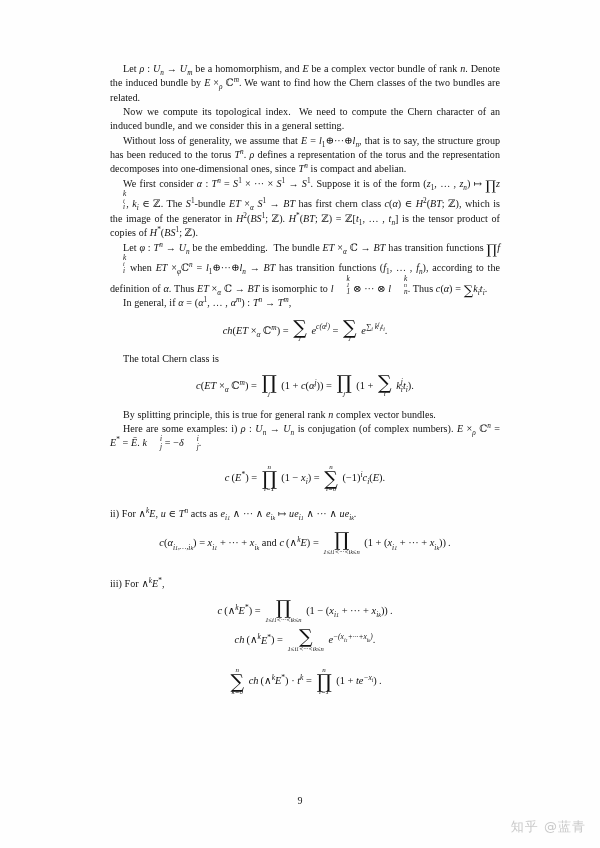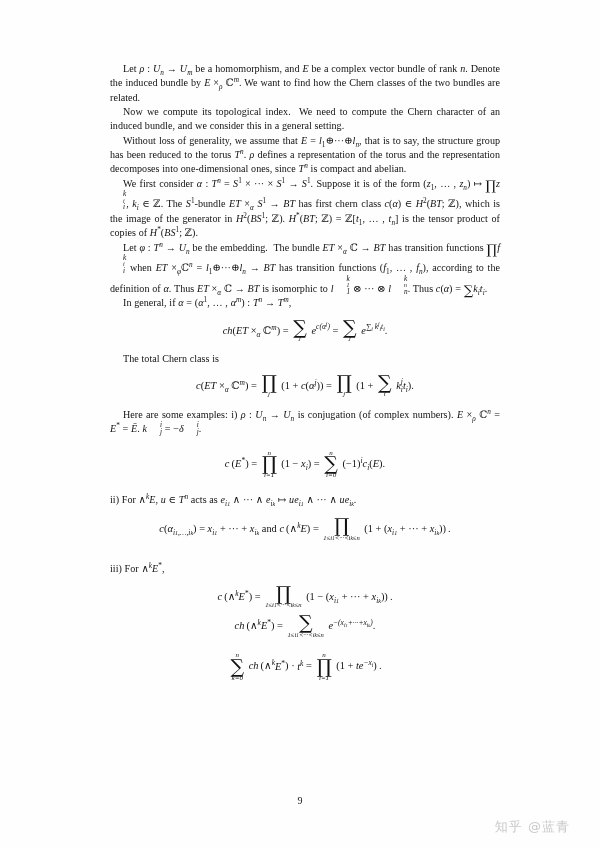--- a/index.html
+++ b/index.html
@@ -131,21 +131,21 @@
     top: 795px;
     width: 600px;
     text-align: center;
     font-size: 10px;
     font-family: "Liberation Serif", "DejaVu Serif", serif;
     color: #222;
   }
 
   .watermark {
     position: absolute;
-    right: 30px;
+    right: 14px;
     top: 818px;
     font-size: 13px;
     color: #c9c9c9;
     font-family: "DejaVu Sans", sans-serif;
     letter-spacing: 1px;
     user-select: none;
   }
 
   .listlabel { font-style: normal; }
 </style>
@@ -232,20 +232,23 @@
         <span class="mi">c</span>(<span class="mi">ET</span> ×<span class="sub">α</span> <span class="mbb">ℂ</span><span class="sup">m</span>) =
         <span class="opstack"><span class="big">∏</span><span class="lim">j</span></span>
         (1 + <span class="mi">c</span>(<span class="mi">α</span><span class="sup">j</span>)) =
         <span class="opstack"><span class="big">∏</span><span class="lim">j</span></span>
         (1 +
         <span class="opstack"><span class="big">∑</span><span class="lim">i</span></span>
         <span class="mi">k</span><span class="subsup"><span>j</span><span>i</span></span><span class="mi">t<span class="sub">i</span></span>).
       </span>
     </div>
 
+    <p class="para gap">
+      By splitting principle, this is true for general rank <span class="mi">n</span> complex vector bundles.
+    </p>
 
     <p class="para">
       Here are some examples: i) <span class="mi">ρ</span> : <span class="mi">U<span class="sub">n</span></span> →
       <span class="mi">U<span class="sub">n</span></span> is conjugation (of complex numbers).
       <span class="mi">E</span> ×<span class="sub">ρ</span>
       <span class="mbb">ℂ</span><span class="sup">n</span> = <span class="mi">E<span class="sup up">*</span></span> =
       <span style="font-style:italic;">Ē</span>. <span class="mi">k</span><span class="subsup"><span>i</span><span>j</span></span> = −<span class="mi">δ</span><span class="subsup"><span>i</span><span>j</span></span>.
     </p>
 
     <div class="eq" style="margin-top:13px;margin-bottom:13px;">

